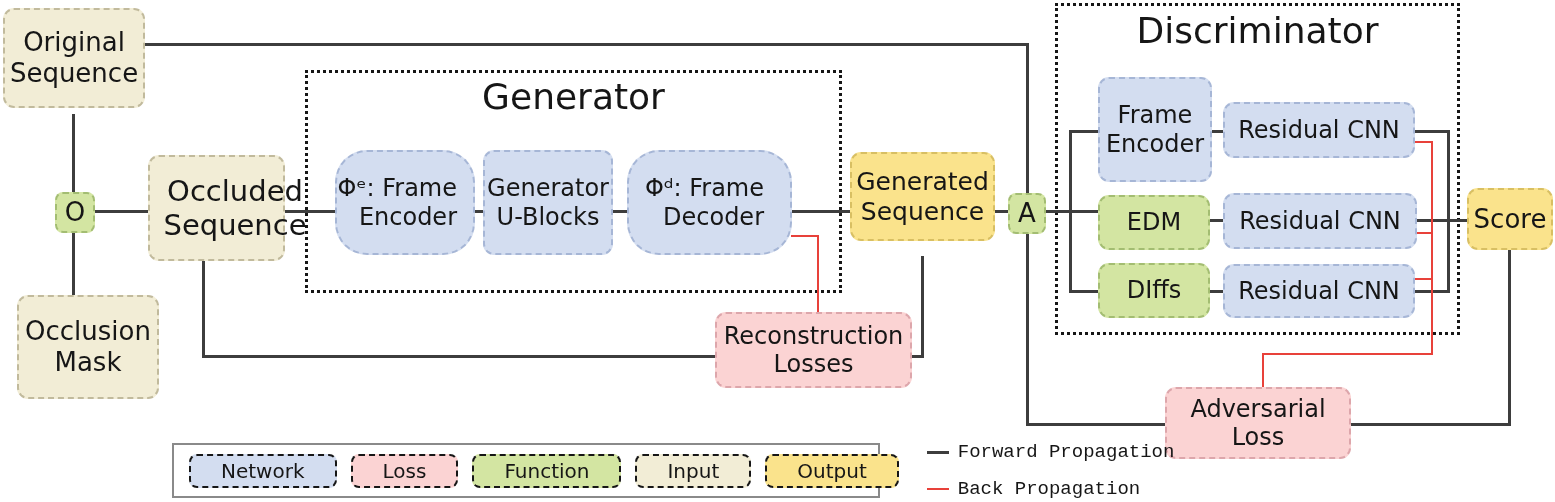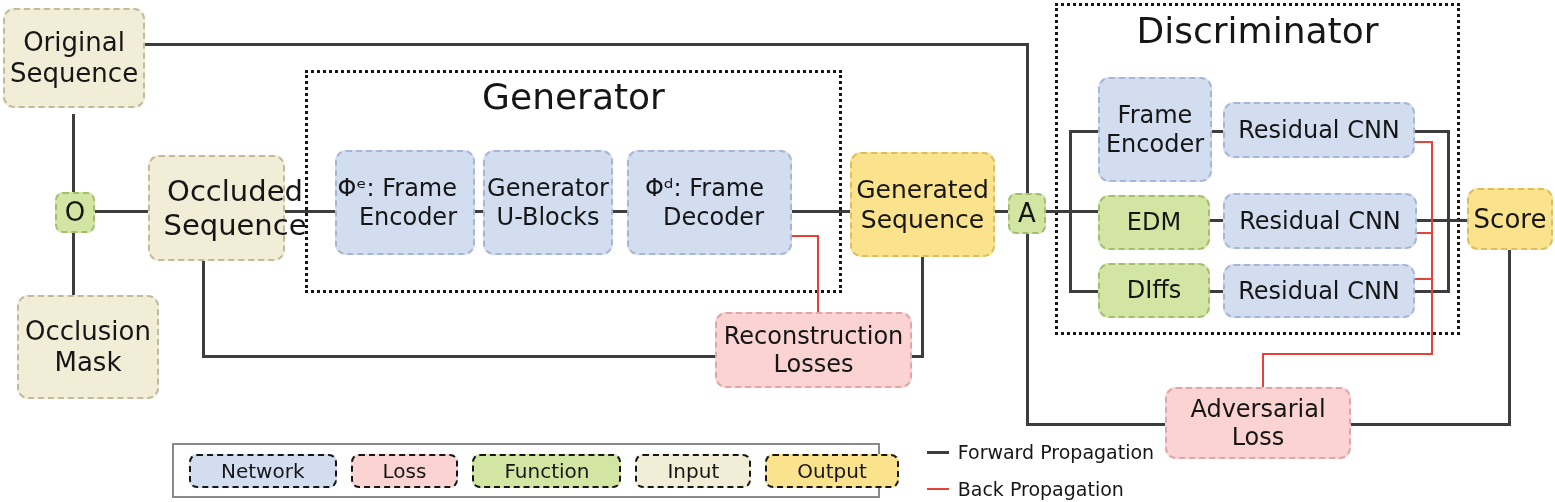--- a/index.html
+++ b/index.html
@@ -10,38 +10,38 @@
   .box{
     position:absolute;box-sizing:border-box;border-radius:11px;
     display:flex;align-items:center;justify-content:center;text-align:center;
     white-space:pre-line;font-size:24px;line-height:1.18;border:2px dashed #999;
   }
   .net{background:#d3ddf0;border-color:#a6b6d6;}
   .fun{background:#d3e5a2;border-color:#a3bd72;}
   .inp{background:#f2edd6;border-color:#c1ba9c;}
   .out{background:#fae38c;border-color:#d8bf63;}
   .los{background:#fbd3d3;border-color:#dda6ab;}
-  .alignr{justify-content:flex-end;text-align:right;padding-right:16px;}
+  .alignr{justify-content:flex-end;text-align:right;padding-right:16px;border-radius:32px;}
   .opnode{font-size:26px;border-radius:8px;}
   .container{position:absolute;box-sizing:border-box;border:3px dotted #161616;background:transparent;}
   .ctitle{position:absolute;width:100%;text-align:center;font-size:36px;line-height:1.1;}
   .hl,.vl{position:absolute;background:#3d3d3d;}
   .hl{height:3px;} .vl{width:3px;}
   .hr,.vr{position:absolute;background:#e8413a;}
   .hr{height:2px;} .vr{width:2px;}
   .legend{
     position:absolute;left:172px;top:443px;width:708px;height:55px;box-sizing:border-box;
     border:2px solid #8a8a8a;background:#fff;display:flex;align-items:center;
     padding:0 12px 0 15px;gap:14px;
   }
   .chip{
     box-sizing:border-box;border:2px dashed;border-radius:8px;
     padding:3px 30px;font-size:20px;white-space:nowrap;
   }
-  .legend-lines{display:flex;flex-direction:column;gap:15px;margin-left:14px;font-size:19px;}
+  .legend-lines{display:flex;flex-direction:column;gap:15px;margin-left:14px;font-size:19px;font-family:Liberation Mono, monospace;}
   .legend-row{display:flex;align-items:center;gap:9px;white-space:nowrap;}
   .dash{display:inline-block;width:22px;}
   .dash.fwd{height:3px;background:#3d3d3d;}
   .dash.back{height:2px;background:#e8413a;}
 </style>
 </head>
 <body>
 
 <div id="canvas">
 
@@ -98,21 +98,21 @@
   <div class="box inp" style="left:148px;top:155px;width:137px;height:106px;font-size:29px;padding-left:37px;">Occluded
 Sequence</div>
 
   <div class="box net alignr" style="left:335px;top:150px;width:140px;height:105px;">Φᵉ: Frame
 Encoder</div>
   <div class="box net" style="left:483px;top:150px;width:130px;height:105px;">Generator
 U-Blocks</div>
   <div class="box net alignr" style="left:627px;top:150px;width:165px;height:105px;padding-right:26px;">Φᵈ: Frame
 Decoder</div>
 
-  <div class="box out" style="left:850px;top:152px;width:145px;height:105px;font-size:25px;">Generated
+  <div class="box out" style="left:850px;top:152px;width:145px;height:89px;font-size:25px;">Generated
 Sequence</div>
   <div class="box fun opnode" style="left:1008px;top:193px;width:38px;height:41px;">A</div>
 
   <div class="box net" style="left:1098px;top:77px;width:114px;height:105px;">Frame
 Encoder</div>
   <div class="box net" style="left:1223px;top:102px;width:192px;height:56px;">Residual CNN</div>
   <div class="box fun" style="left:1098px;top:195px;width:112px;height:55px;">EDM</div>
   <div class="box net" style="left:1223px;top:193px;width:194px;height:56px;">Residual CNN</div>
   <div class="box fun" style="left:1098px;top:263px;width:112px;height:55px;">DIffs</div>
   <div class="box net" style="left:1223px;top:264px;width:192px;height:54px;">Residual CNN</div>

